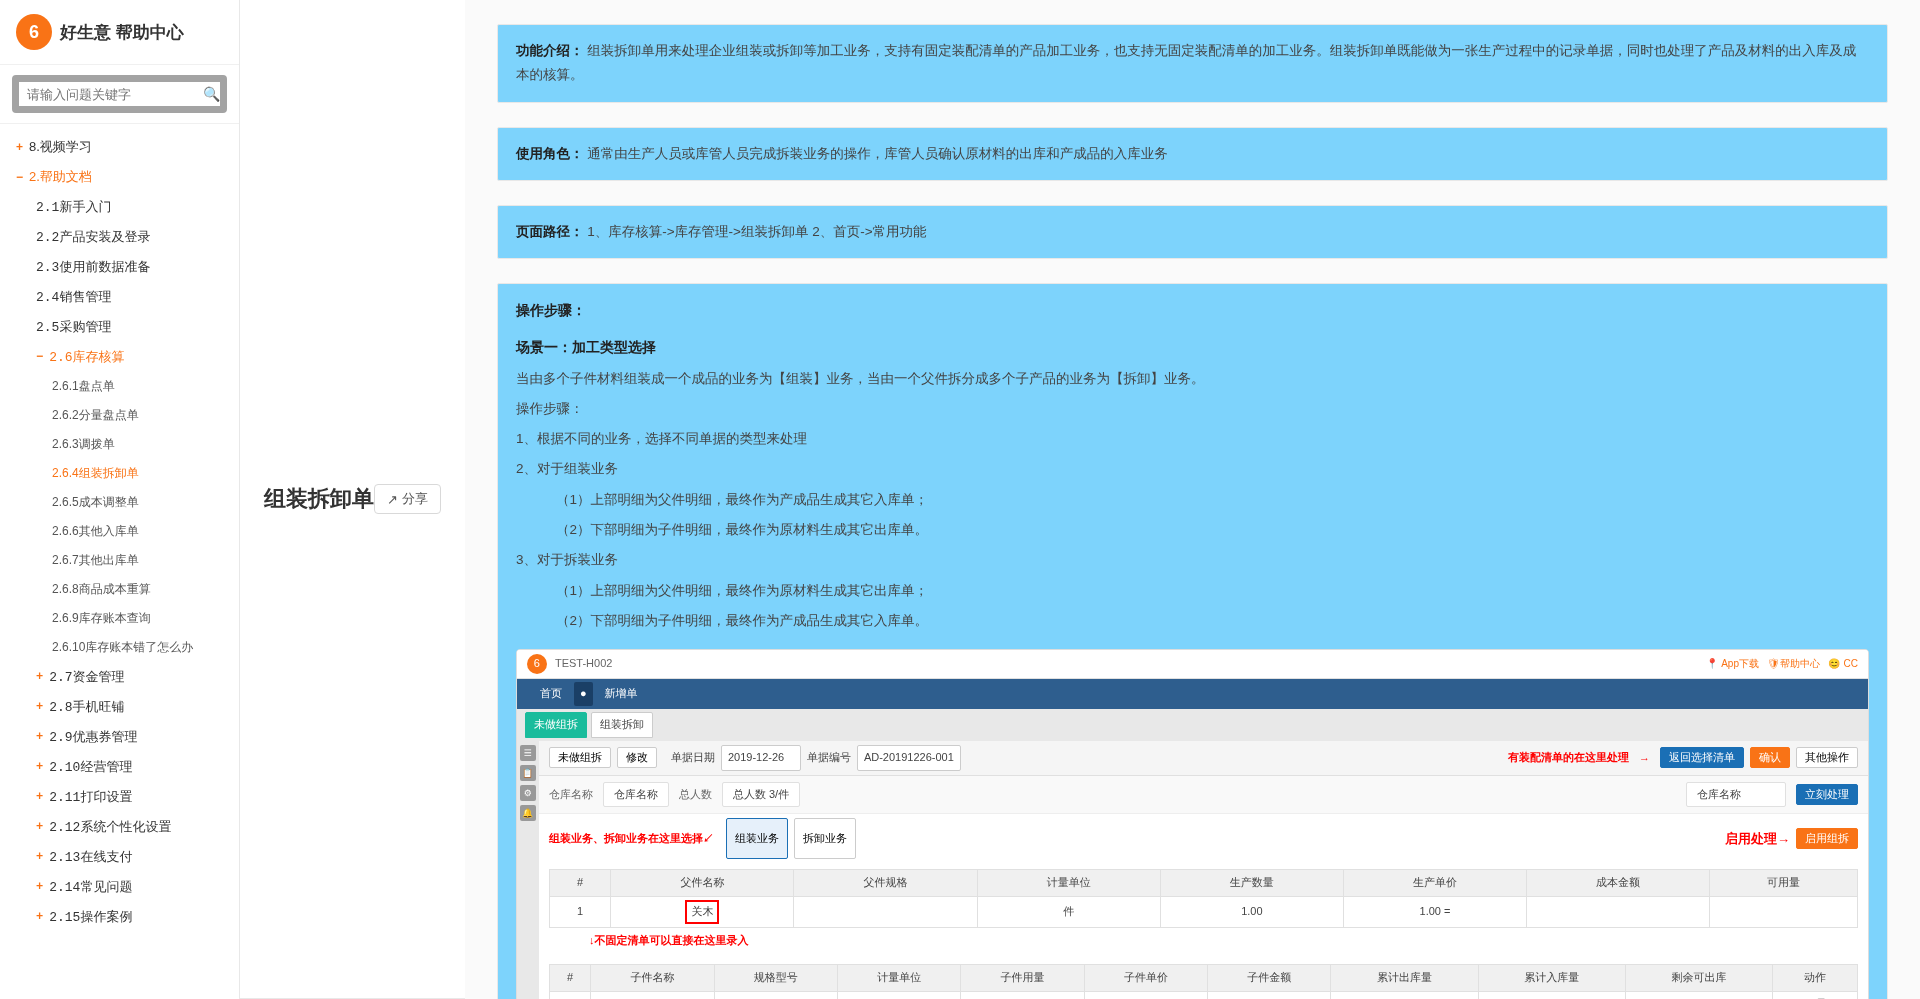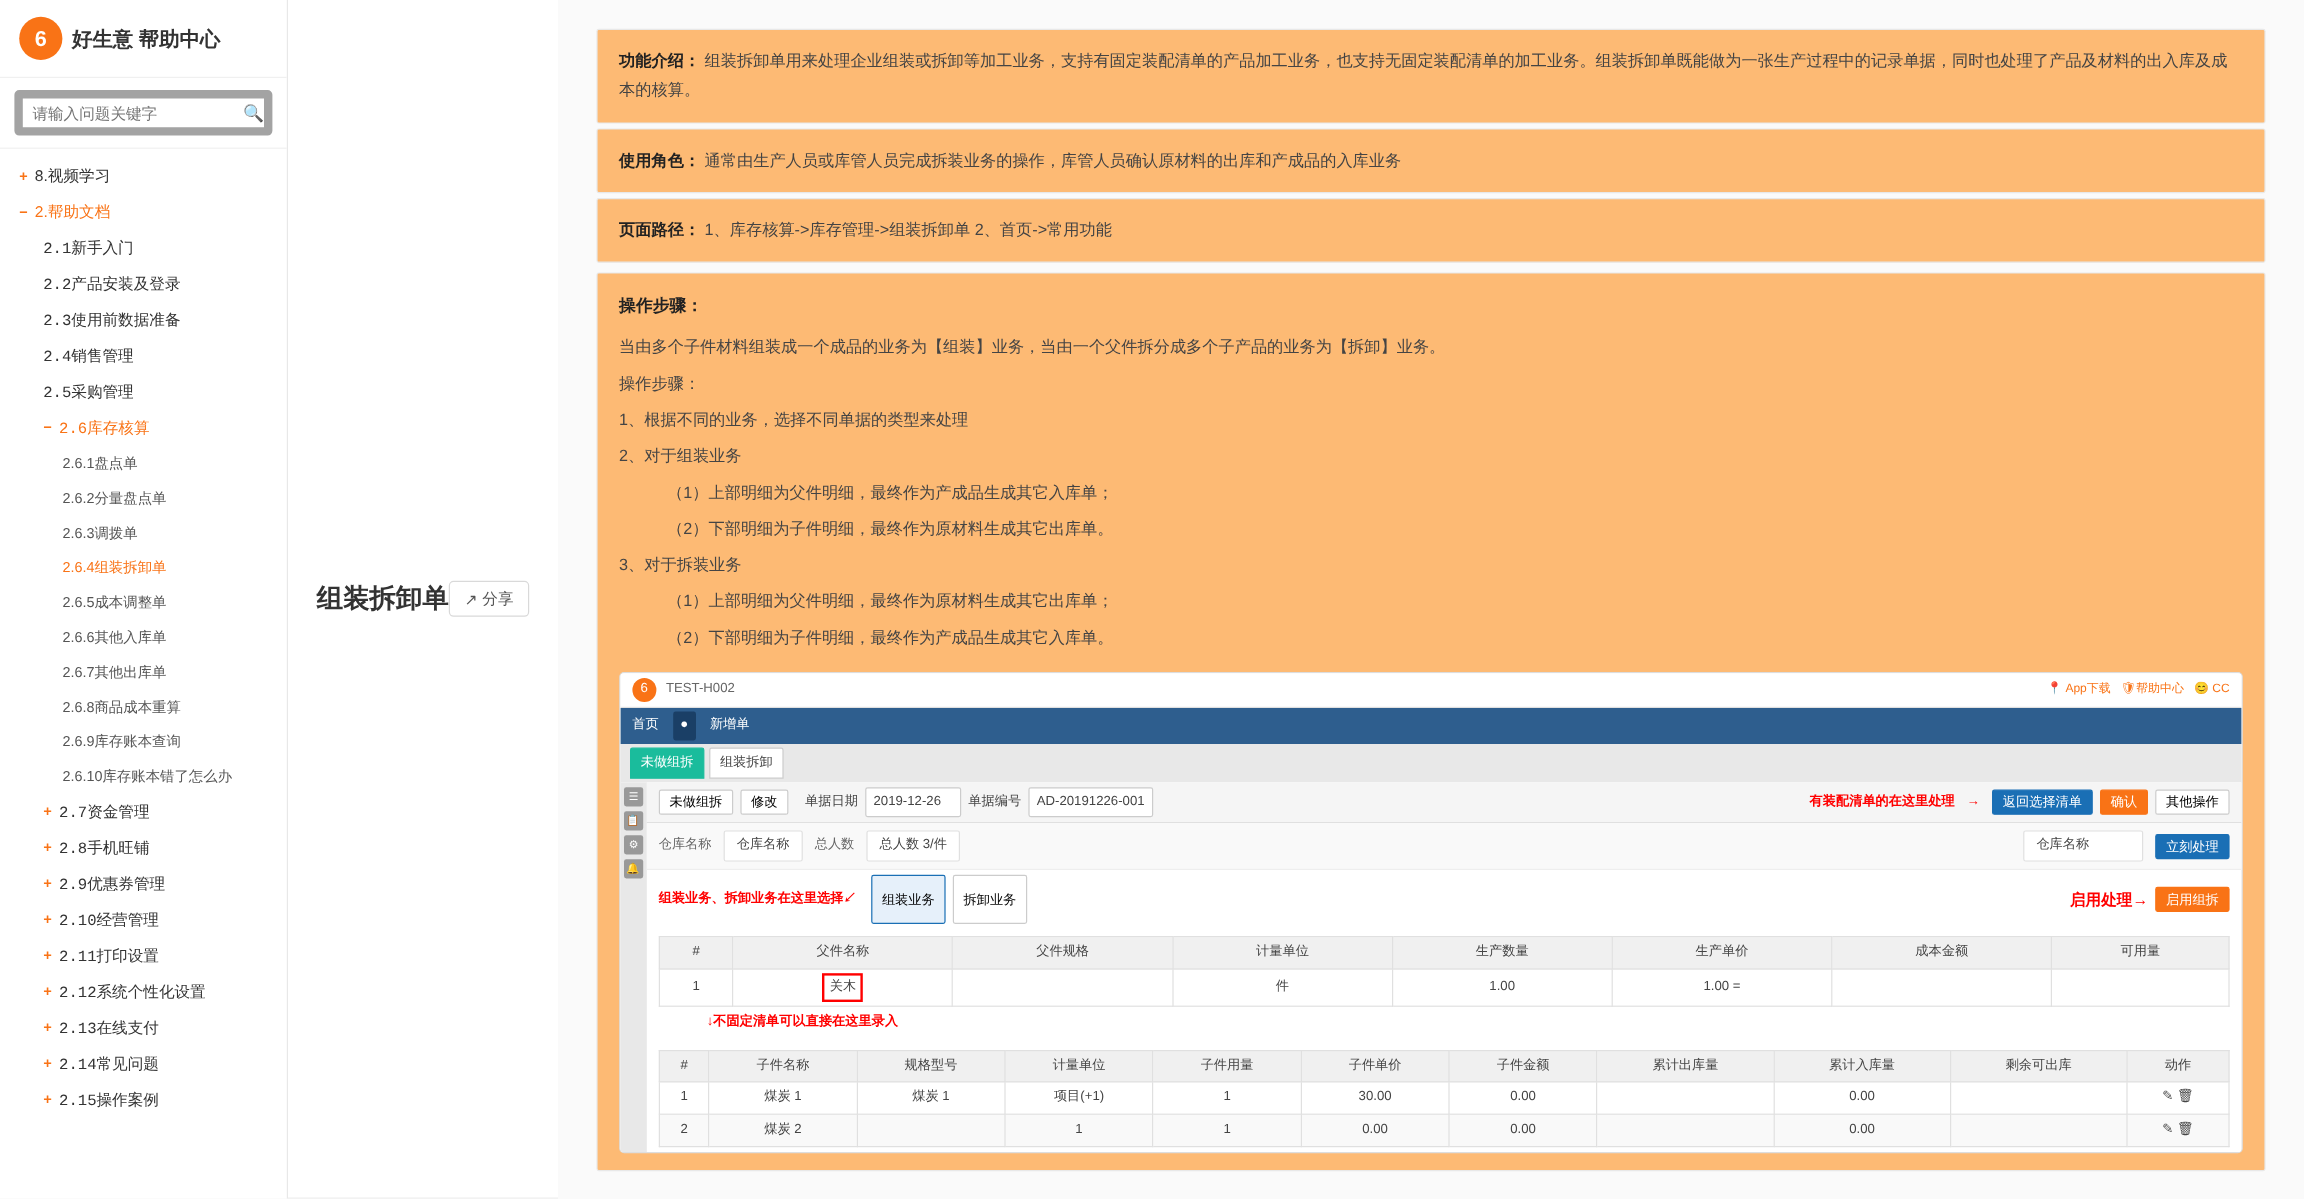--- a/index.html
+++ b/index.html
@@ -89,25 +89,25 @@
       font-size: 13px; color: #555;
     }
 
     #content {
       flex: 1;
       overflow-y: auto;
       padding: 24px 32px;
       background: #fafafa;
     }
     .section-block {
-      background: #fdba74;
+      background: #7dd3fc;
       border: 1px solid #e8e8e8;
       border-radius: 2px;
       padding: 14px 18px;
-      margin-bottom: 4px;
+      margin-bottom: 24px;
       font-size: 13.5px;
       line-height: 1.8;
       color: #444;
     }
     .section-block b { font-weight: 600; color: #222; }
 
     .steps-area { margin-top: 8px; }
     .steps-title { font-weight: bold; font-size: 14px; margin-bottom: 10px; color: #222; }
     .scenario-title { font-weight: bold; font-size: 14px; margin: 12px 0 6px; color: #222; }
     .step-text { margin-bottom: 6px; font-size: 13.5px; color: #444; line-height: 1.8; }
@@ -128,21 +128,21 @@
     }
     
     .ss-topbar {
       background: #fff;
       border-bottom: 1px solid #e0e0e0;
       padding: 4px 10px;
       display: flex; align-items: center; gap: 8px;
       font-size: 11px; color: #666;
     }
     .ss-topbar-logo { width: 20px; height: 20px; background: #f97316; border-radius: 50%; display: inline-flex; align-items: center; justify-content: center; color: #fff; font-size: 11px; }
-    .ss-nav { background: #2e5e8e; padding: 3px 4px; display: flex; align-items: center; gap: 6px; font-size: 11px; color: #fff; }
+    .ss-nav { background: #2e5e8e; padding: 3px 17px; display: flex; align-items: center; gap: 6px; font-size: 11px; color: #fff; }
     .ss-nav-item { padding: 2px 6px; cursor: pointer; }
     .ss-nav-item.active { background: #1a3f66; border-radius: 2px; }
     .ss-tab-bar { background: #e8e8e8; padding: 3px 8px; display: flex; gap: 4px; font-size: 11px; }
     .ss-tab { padding: 2px 8px; background: #fff; border: 1px solid #ccc; border-radius: 2px 2px 0 0; cursor: pointer; }
     .ss-tab.active-tab { background: #1abc9c; color: #fff; border-color: #1abc9c; }
     .ss-toolbar { background: #f5f5f5; border-bottom: 1px solid #e0e0e0; padding: 4px 10px; display: flex; align-items: center; gap: 6px; font-size: 11px; }
     .ss-toolbar-btn { padding: 2px 8px; border: 1px solid #ccc; border-radius: 2px; background: #fff; cursor: pointer; font-size: 11px; }
     .ss-toolbar-btn.orange { background: #f97316; color: #fff; border-color: #f97316; }
     .ss-toolbar-btn.blue { background: #1a6fb5; color: #fff; border-color: #1a6fb5; }
     .ss-form-input { border: 1px solid #ccc; padding: 2px 6px; border-radius: 2px; font-size: 11px; background: #fff; min-width: 80px; }
@@ -293,20 +293,21 @@
       <span>通常由生产人员或库管人员完成拆装业务的操作，库管人员确认原材料的出库和产成品的入库业务</span>
     </div>
 
     <div class="section-block">
       <b>页面路径：</b>
       <span>1、库存核算-&gt;库存管理-&gt;组装拆卸单 2、首页-&gt;常用功能</span>
     </div>
 
     <div class="steps-area section-block">
       <div class="steps-title">操作步骤：</div>
+      <div class="scenario-title">场景一：加工类型选择</div>
       <div class="step-text">当由多个子件材料组装成一个成品的业务为【组装】业务，当由一个父件拆分成多个子产品的业务为【拆卸】业务。</div>
       <div class="step-text">操作步骤：</div>
       <div class="step-text">1、根据不同的业务，选择不同单据的类型来处理</div>
       <div class="step-text">2、对于组装业务</div>
       <div class="step-text indent2">（1）上部明细为父件明细，最终作为产成品生成其它入库单；</div>
       <div class="step-text indent2">（2）下部明细为子件明细，最终作为原材料生成其它出库单。</div>
       <div class="step-text">3、对于拆装业务</div>
       <div class="step-text indent2">（1）上部明细为父件明细，最终作为原材料生成其它出库单；</div>
       <div class="step-text indent2">（2）下部明细为子件明细，最终作为产成品生成其它入库单。</div>
 

